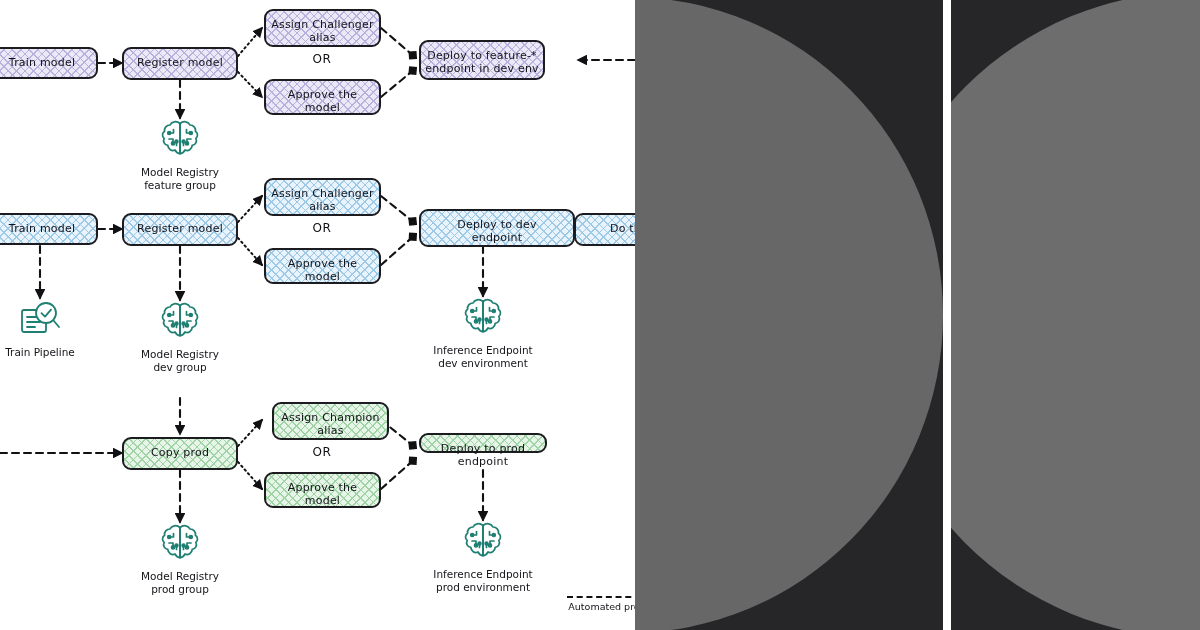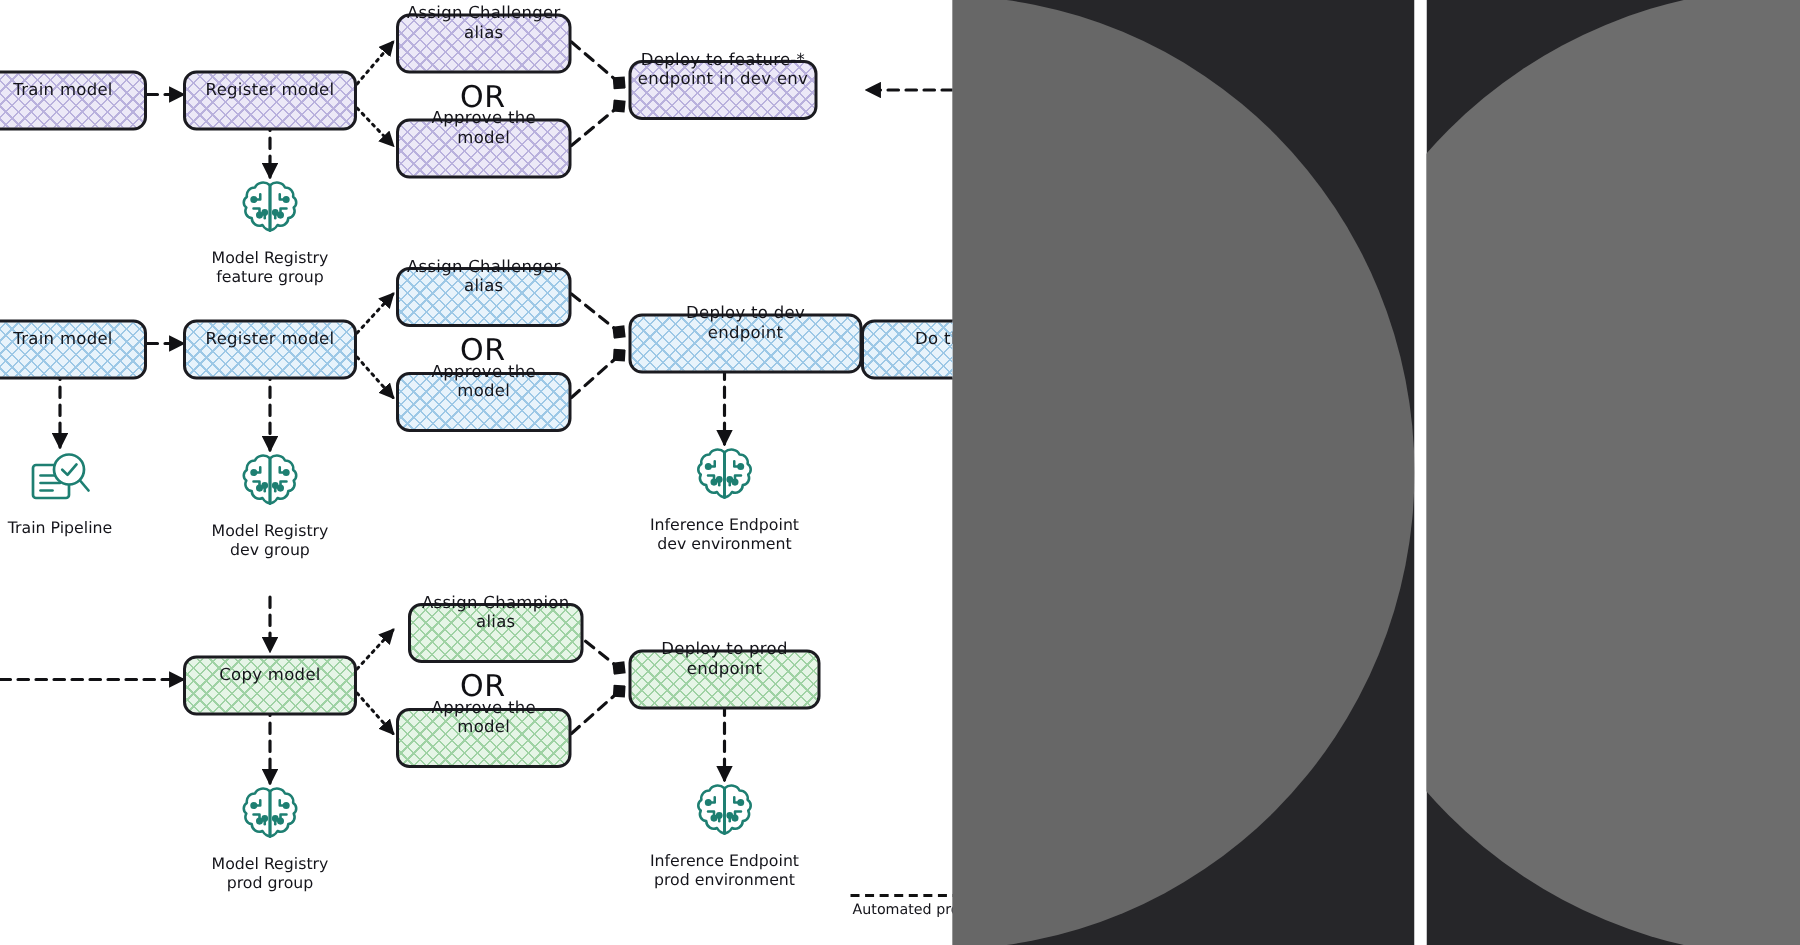--- a/index.html
+++ b/index.html
@@ -15,26 +15,26 @@
   #diagram{
     position:absolute;left:0;top:0;width:635px;height:630px;
     background:#ffffff;overflow:hidden;
   }
   #svg-layer{position:absolute;left:0;top:0;width:635px;height:630px;}
 
   
   .node{
     position:absolute;box-sizing:border-box;
     border:2.2px solid #1b1b20;border-radius:9px;
-    display:flex;align-items:flex-end;justify-content:center;
+    display:flex;align-items:flex-start;justify-content:center;
     text-align:center;line-height:1.18;
     font-family:"DejaVu Sans","Liberation Sans",sans-serif;
     color:#14141a;letter-spacing:.2px;
     font-size:11px;
-    padding:18px 4px;
+    padding:8px 4px;
     z-index:4;
   }
   .node span{display:block;}
 
   
   .fill-purple{
     background-color:#ece9f7;
     background-image:
       repeating-linear-gradient(45deg,#b9b1dd 0 1.1px,rgba(0,0,0,0) 1.1px 6px),
       repeating-linear-gradient(-45deg,#b9b1dd 0 1.1px,rgba(0,0,0,0) 1.1px 6px);
@@ -49,21 +49,21 @@
     background-color:#e6f5e7;
     background-image:
       repeating-linear-gradient(45deg,#9fd2a4 0 1.1px,rgba(0,0,0,0) 1.1px 6px),
       repeating-linear-gradient(-45deg,#9fd2a4 0 1.1px,rgba(0,0,0,0) 1.1px 6px);
   }
 
   
   .or-label{
     position:absolute;z-index:5;
     font-family:"DejaVu Sans","Liberation Sans",sans-serif;
-    font-size:20px;color:#101014;letter-spacing:.5px;
+    font-size:12px;color:#101014;letter-spacing:.5px;
     text-align:center;
   }
 
   
   .artifact{position:absolute;z-index:5;text-align:center;}
   .artifact .glyph{display:block;margin:0 auto;}
   .artifact .cap{
     display:block;margin-top:2px;
     font-family:"DejaVu Sans","Liberation Sans",sans-serif;
     font-size:10.5px;color:#14141a;line-height:1.2;white-space:nowrap;
@@ -278,21 +278,21 @@
           <circle cx="16.5" cy="23.6" r="1.4" fill="#1e7f72"></circle>
           <circle cx="30.8" cy="15" r="1.5" fill="#1e7f72"></circle>
           <circle cx="27" cy="25.4" r="1.5" fill="#1e7f72"></circle>
           <circle cx="23.5" cy="23.6" r="1.4" fill="#1e7f72"></circle>
         </svg>
       </span>
       <span class="cap">Inference Endpoint<br>dev environment</span>
     </div>
 
     <div class="node fill-green" style="left:122px;top:437px;width:116px;height:33px;">
-      <span>Copy model</span>
+      <span>Copy prod</span>
     </div>
 
     <div class="node fill-green" style="left:272px;top:402px;width:117px;height:38px;">
       <span>Assign Champion<br>alias</span>
     </div>
 
     <div class="node fill-green" style="left:264px;top:472px;width:117px;height:36px;">
       <span>Approve the<br>model</span>
     </div>
 

